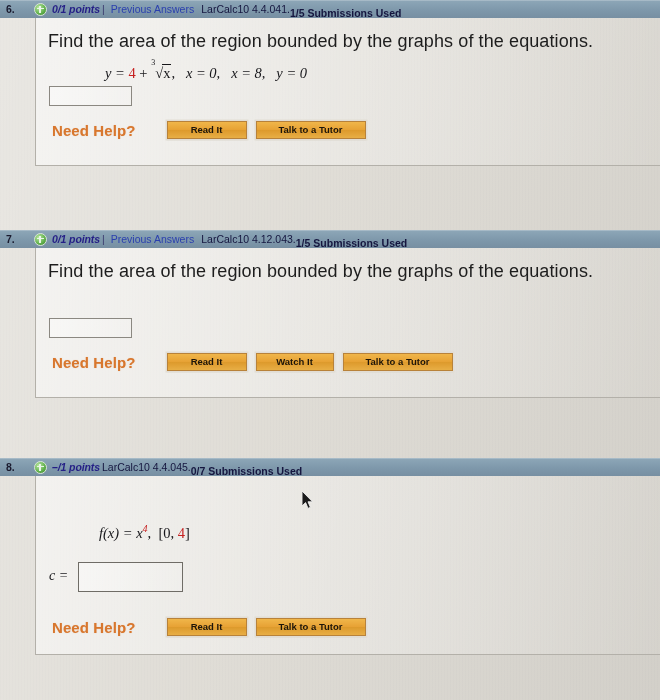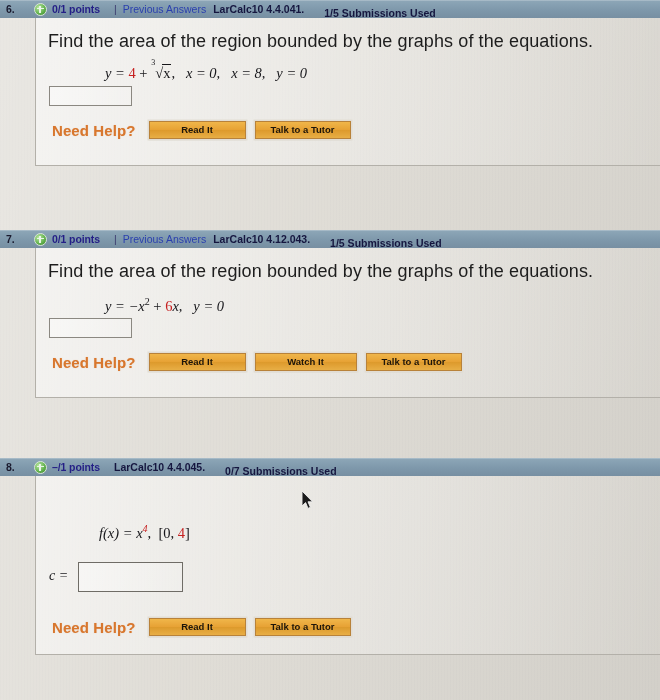--- a/index.html
+++ b/index.html
@@ -62,36 +62,37 @@
     content: "";
     position: absolute;
     background: #e9f5e7;
   }
   .plusicon:before { left: 2px; right: 2px; top: 4px; height: 1.5px; }
   .plusicon:after  { top: 2px; bottom: 2px; left: 4px; width: 1.5px; }
 
   .points {
     font-weight: bold;
     color: #241f86;
-    margin-right: 14px;
+    margin-right: 2px;
     letter-spacing: -0.1px;
+    font-style: italic;
   }
   .sep {
     color: #3a3a6e;
     margin-right: 6px;
     font-weight: normal;
   }
   .prevans {
     color: #2a3fae;
     margin-right: 7px;
   }
   .bookref {
     color: #15163f;
-    margin-right: 20px;
-    font-weight: bold;
+    margin-right: 0;
+    font-weight: normal;
   }
   .subs {
     color: #15163f;
     font-weight: bold;
     margin-top: 8px;
   }
 
   
   .panel {
     position: absolute;
@@ -161,41 +162,41 @@
 
   .needhelp-row {
     position: absolute;
     display: flex;
     align-items: center;
   }
   .needhelp-label {
     font-size: 15px;
     font-weight: bold;
     color: #d8772e;
-    margin-right: 13px;
+    margin-right: 31px;
     letter-spacing: 0.1px;
     text-shadow: 0 0 1px rgba(216,119,46,0.35);
   }
   .helpbtn {
     border: 1.5px solid #b8823a;
     background: linear-gradient(180deg, #f0b64a 0%, #e7a235 48%, #dd9a2c 52%, #e8ae45 100%);
     padding: 2px 0 3px 0;
     margin-right: 9px;
     font-size: 9.5px;
     font-weight: bold;
     color: #1d1509;
     text-align: center;
     box-shadow: 0 0 0 1.5px #e2ddd4, 0 1px 1px rgba(0,0,0,0.18);
     box-sizing: border-box;
     line-height: 11px;
     font-family: "Liberation Sans", sans-serif;
   }
-  .helpbtn.read { width: 97px; }
-  .helpbtn.watch { width: 102px; }
-  .helpbtn.tutor { width: 96px; }
+  .helpbtn.read { width: 80px; }
+  .helpbtn.watch { width: 78px; }
+  .helpbtn.tutor { width: 110px; }
 
   .clabel {
     position: absolute;
     font-family: "Liberation Serif", serif;
     font-style: italic;
     font-size: 14px;
     color: #16161a;
   }
 
   
@@ -255,26 +256,20 @@
       <span class="points">0/1 points</span>
       <span class="sep">|</span>
       <span class="prevans">Previous Answers</span>
       <span class="bookref">LarCalc10 4.12.043.</span>
       <span class="subs">1/5 Submissions Used</span>
     </div>
 
     <div class="panel" style="height:150px;">
       <div class="qtext" style="left:12px; top:13px;">Find the area of the region bounded by the graphs of the equations.</div>
 
-      <div class="eqn" style="left:69px; top:48px;">
-        <span>y = −x</span><span class="up">2</span>
-        <span class="num">+</span>
-        <span class="red">6</span><span>x,</span>
-        &nbsp;&nbsp;<span>y = 0</span>
-      </div>
 
       <div class="answerbox" style="left:13px; top:70px; width:83px; height:20px;"></div>
 
       <div class="needhelp-row" style="left:16px; top:105px;">
         <span class="needhelp-label">Need Help?</span>
         <span class="helpbtn read">Read It</span>
         <span class="helpbtn watch">Watch It</span>
         <span class="helpbtn tutor">Talk to a Tutor</span>
       </div>
     </div>

